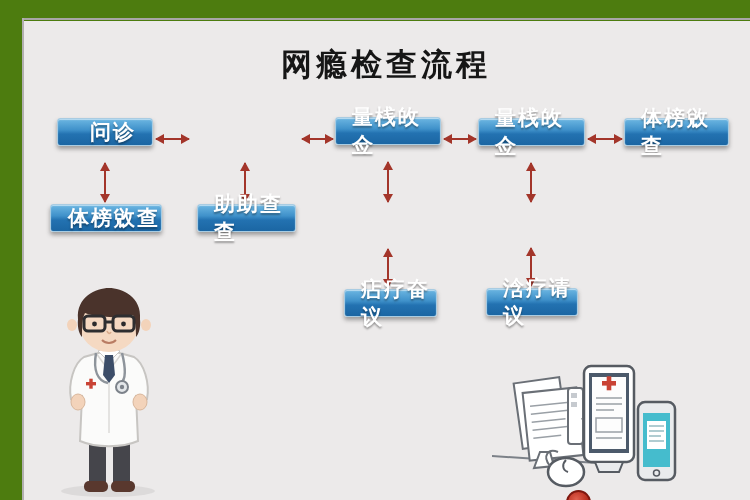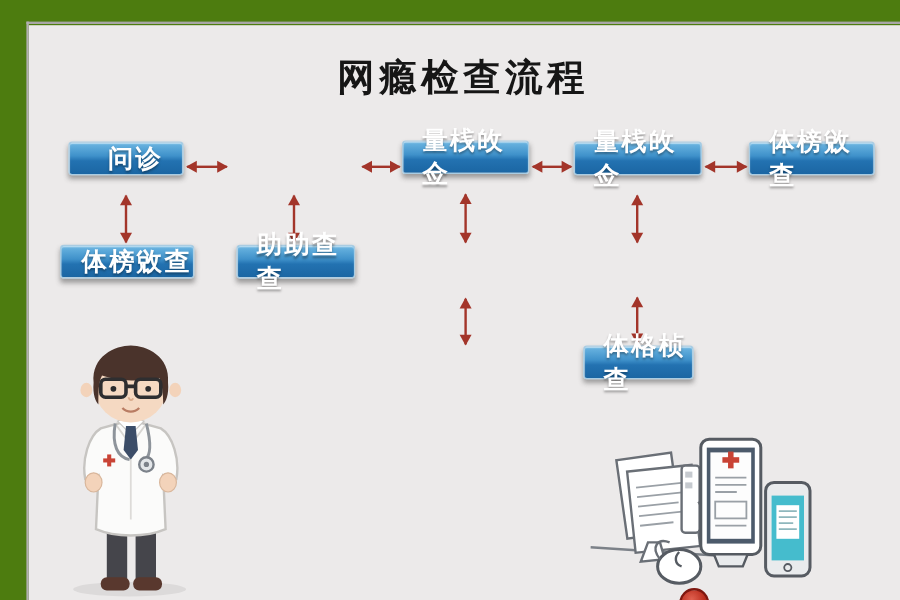--- a/index.html
+++ b/index.html
@@ -71,21 +71,22 @@
   <div class="arrow-v" style="left:244px;top:163px;height:39px"></div>
   <div class="arrow-v" style="left:387px;top:162px;height:40px"></div>
   <div class="arrow-v" style="left:530px;top:163px;height:39px"></div>
 
   <div class="box" style="left:50px;top:204px;width:112px">体榜敓查</div>
   <div class="box" style="left:197px;top:204px;width:99px">助助查查</div>
 
   <div class="arrow-v" style="left:387px;top:249px;height:38px"></div>
   <div class="arrow-v" style="left:530px;top:248px;height:38px"></div>
 
-  <div class="box" style="left:486px;top:288px;width:92px">体格桢查</div>
+  <div class="box" style="left:344px;top:289px;width:93px">痁疗奋议</div>
+  <div class="box" style="left:486px;top:288px;width:92px">浛疗请议</div>
 
   <svg class="doctor-svg" width="142" height="216" viewBox="0 0 142 216">
     <ellipse cx="70" cy="208" rx="47" ry="6" fill="#dcdada"></ellipse>
 
     <g>
       <rect x="51" y="148" width="17" height="54" fill="#45454b"></rect>
       <rect x="75" y="148" width="17" height="54" fill="#45454b"></rect>
       <rect x="46" y="198" width="24" height="11" rx="5" fill="#59382e"></rect>
       <rect x="73" y="198" width="24" height="11" rx="5" fill="#59382e"></rect>
     </g>

